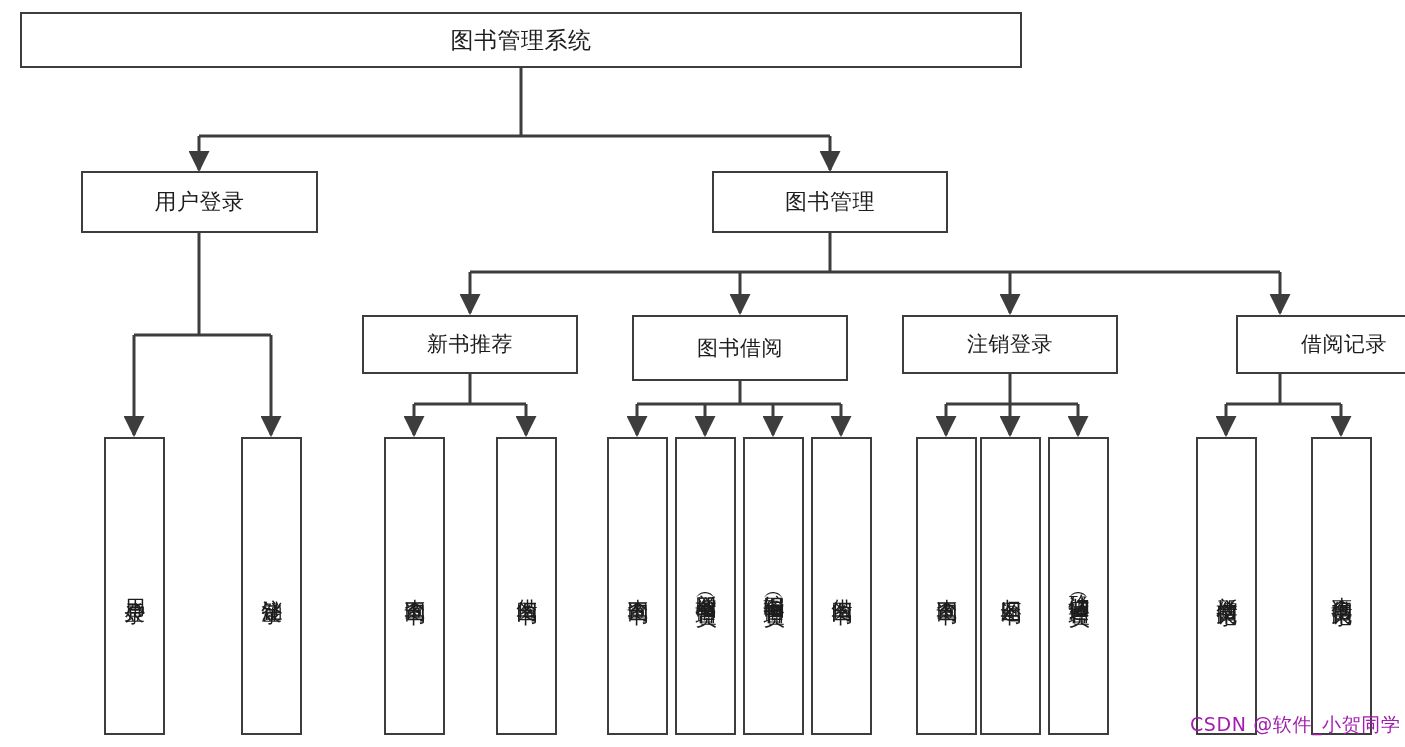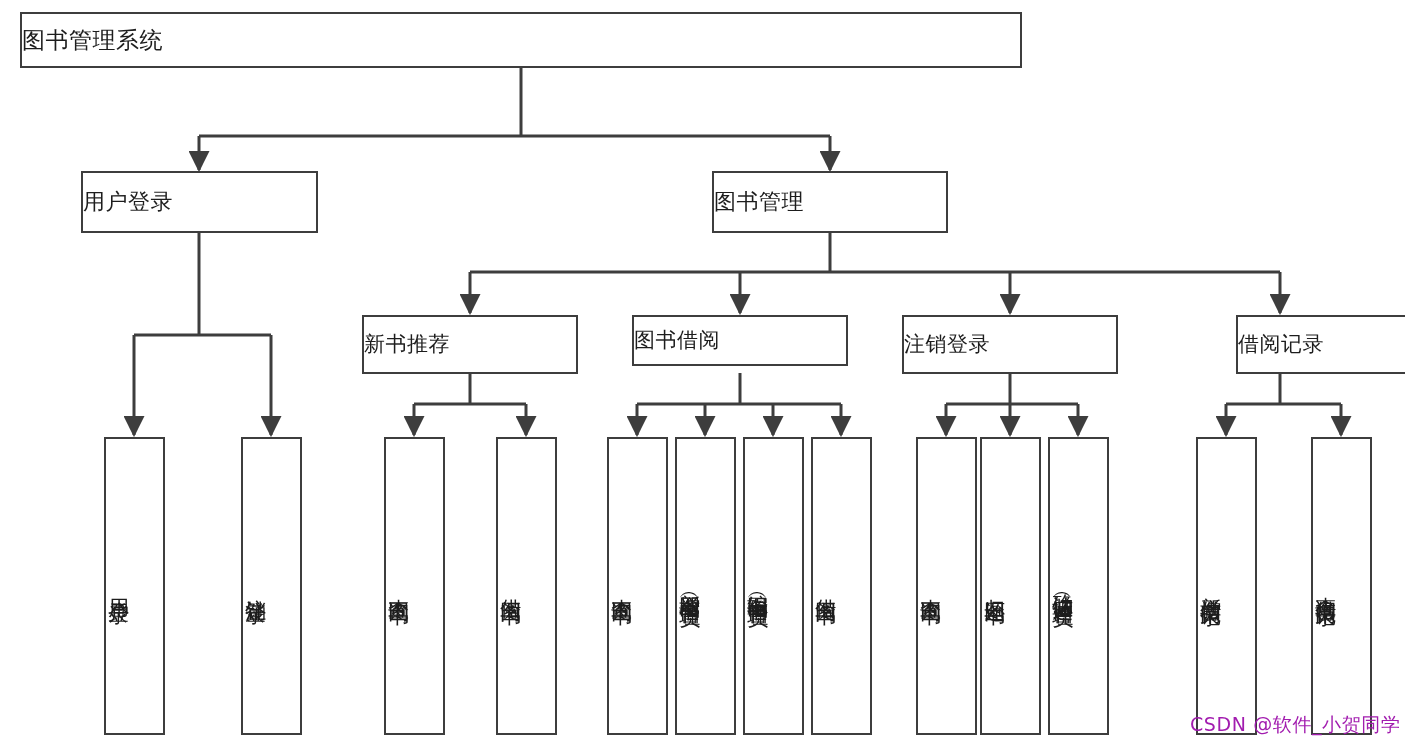--- a/index.html
+++ b/index.html
@@ -26,21 +26,21 @@
     height: 747px;
     pointer-events: none;
   }
   .node {
     position: absolute;
     box-sizing: border-box;
     background: #ffffff;
     border: 2.5px solid #3d3d3d;
     display: flex;
     align-items: center;
-    justify-content: flex-start;
+    justify-content: center;
     color: #1d1d1d;
     z-index: 2;
   }
   .node .label {
     display: block;
     text-align: center;
     line-height: 1.08;
     letter-spacing: 0.5px;
   }
   .node-root .label { font-size: 23px; }
@@ -132,21 +132,21 @@
   <div class="node node-l2" style="left:81px; top:171px; width:237px; height:62px;">
     <span class="label">用户登录</span>
   </div>
   <div class="node node-l3" style="left:362px; top:315px; width:216px; height:59px;">
     <span class="label">新书推荐</span>
   </div>
 
   <div class="node node-l2" style="left:712px; top:171px; width:236px; height:62px;">
     <span class="label">图书管理</span>
   </div>
-  <div class="node node-l3" style="left:632px; top:315px; width:216px; height:51px;">
+  <div class="node node-l3" style="left:632px; top:315px; width:216px; height:66px;">
     <span class="label">图书借阅</span>
   </div>
   <div class="node node-l3" style="left:902px; top:315px; width:216px; height:59px;">
     <span class="label">注销登录</span>
   </div>
   <div class="node node-l3" style="left:1236px; top:315px; width:216px; height:59px;">
     <span class="label">借阅记录</span>
   </div>
 
   <div class="node node-leaf" style="left:104px; top:437px; width:61px; height:298px;">

